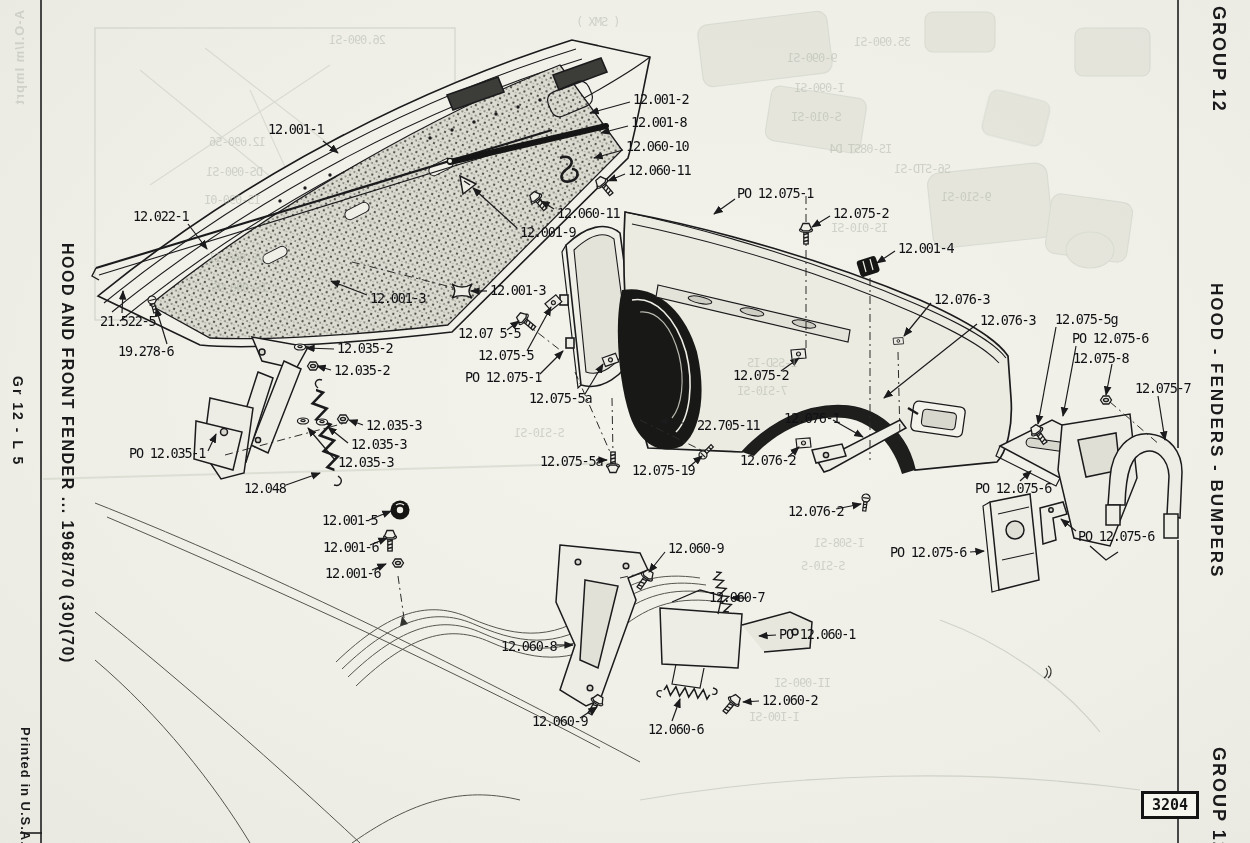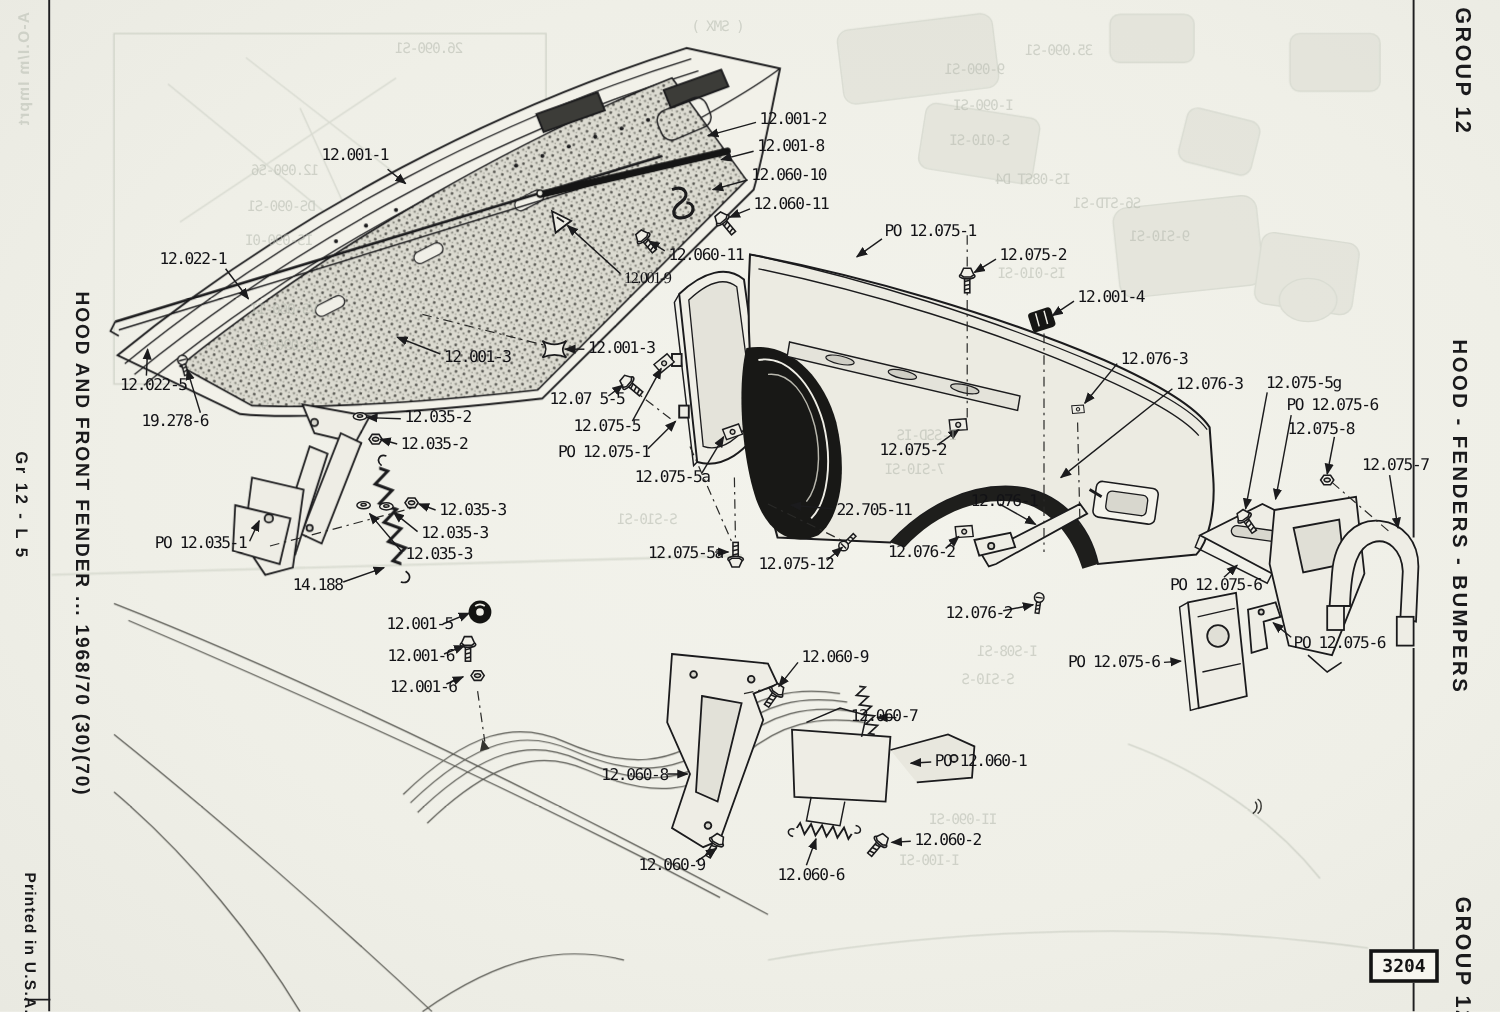--- a/index.html
+++ b/index.html
@@ -407,54 +407,54 @@
       <div class="gtext" style="left: 750px; top: 717px;">I-I00-SI</div>
     </div>
 
   <div id="label-layer">
       <div class="plabel" style="left: 268px; top: 129px;">12.001-1</div>
       <div class="plabel" style="left: 633px; top: 99px;">12.001-2</div>
       <div class="plabel" style="left: 631px; top: 122px;">12.001-8</div>
       <div class="plabel" style="left: 626px; top: 146px;">12.060-10</div>
       <div class="plabel" style="left: 628px; top: 170px;">12.060-11</div>
       <div class="plabel" style="left: 557px; top: 213px;">12.060-11</div>
-      <div class="plabel" style="left: 520px; top: 232px; font-family: Liberation Serif, serif;">12.001-9</div>
+      <div class="plabel" style="left: 520px; top: 232px;">12.001-9</div>
       <div class="plabel" style="left: 133px; top: 216px;">12.022-1</div>
       <div class="plabel" style="left: 370px; top: 298px;">12.001-3</div>
       <div class="plabel" style="left: 490px; top: 290px;">12.001-3</div>
-      <div class="plabel" style="left: 100px; top: 321px;">12.022-5</div>
+      <div class="plabel" style="left: 100px; top: 321px;">21.522-5</div>
       <div class="plabel" style="left: 118px; top: 351px;">19.278-6</div>
       <div class="plabel" style="left: 337px; top: 348px;">12.035-2</div>
       <div class="plabel" style="left: 334px; top: 370px;">12.035-2</div>
       <div class="plabel" style="left: 366px; top: 425px;">12.035-3</div>
       <div class="plabel" style="left: 351px; top: 444px;">12.035-3</div>
       <div class="plabel" style="left: 338px; top: 462px;">12.035-3</div>
       <div class="plabel" style="left: 129px; top: 453px;">PO 12.035-1</div>
-      <div class="plabel" style="left: 244px; top: 488px;">14.188</div>
+      <div class="plabel" style="left: 244px; top: 488px;">12.048</div>
       <div class="plabel" style="left: 322px; top: 520px;">12.001-5</div>
       <div class="plabel" style="left: 323px; top: 547px;">12.001-6</div>
       <div class="plabel" style="left: 325px; top: 573px;">12.001-6</div>
       <div class="plabel" style="left: 737px; top: 193px;">PO 12.075-1</div>
       <div class="plabel" style="left: 833px; top: 213px;">12.075-2</div>
       <div class="plabel" style="left: 898px; top: 248px;">12.001-4</div>
       <div class="plabel" style="left: 934px; top: 299px;">12.076-3</div>
       <div class="plabel" style="left: 980px; top: 320px;">12.076-3</div>
       <div class="plabel" style="left: 1055px; top: 319px;">12.075-5g</div>
       <div class="plabel" style="left: 1072px; top: 338px;">PO 12.075-6</div>
       <div class="plabel" style="left: 1073px; top: 358px;">12.075-8</div>
       <div class="plabel" style="left: 1135px; top: 388px;">12.075-7</div>
       <div class="plabel" style="left: 458px; top: 333px;">12.07 5-5</div>
       <div class="plabel" style="left: 478px; top: 355px;">12.075-5</div>
       <div class="plabel" style="left: 465px; top: 377px;">PO 12.075-1</div>
       <div class="plabel" style="left: 529px; top: 398px;">12.075-5a</div>
       <div class="plabel" style="left: 733px; top: 375px;">12.075-2</div>
-      <div class="plabel" style="left: 784px; top: 418px; margin-left: 25px;">12.076-1</div>
+      <div class="plabel" style="left: 784px; top: 418px;">12.076-1</div>
       <div class="plabel" style="left: 697px; top: 425px;">22.705-11</div>
       <div class="plabel" style="left: 540px; top: 461px;">12.075-5a</div>
-      <div class="plabel" style="left: 632px; top: 470px;">12.075-12</div>
+      <div class="plabel" style="left: 632px; top: 470px;">12.075-19</div>
       <div class="plabel" style="left: 740px; top: 460px;">12.076-2</div>
       <div class="plabel" style="left: 788px; top: 511px;">12.076-2</div>
       <div class="plabel" style="left: 975px; top: 488px;">PO 12.075-6</div>
       <div class="plabel" style="left: 1078px; top: 536px;">PO 12.075-6</div>
       <div class="plabel" style="left: 890px; top: 552px;">PO 12.075-6</div>
       <div class="plabel" style="left: 668px; top: 548px;">12.060-9</div>
       <div class="plabel" style="left: 709px; top: 597px;">12.060-7</div>
       <div class="plabel" style="left: 779px; top: 634px;">PO 12.060-1</div>
       <div class="plabel" style="left: 501px; top: 646px;">12.060-8</div>
       <div class="plabel" style="left: 762px; top: 700px;">12.060-2</div>

